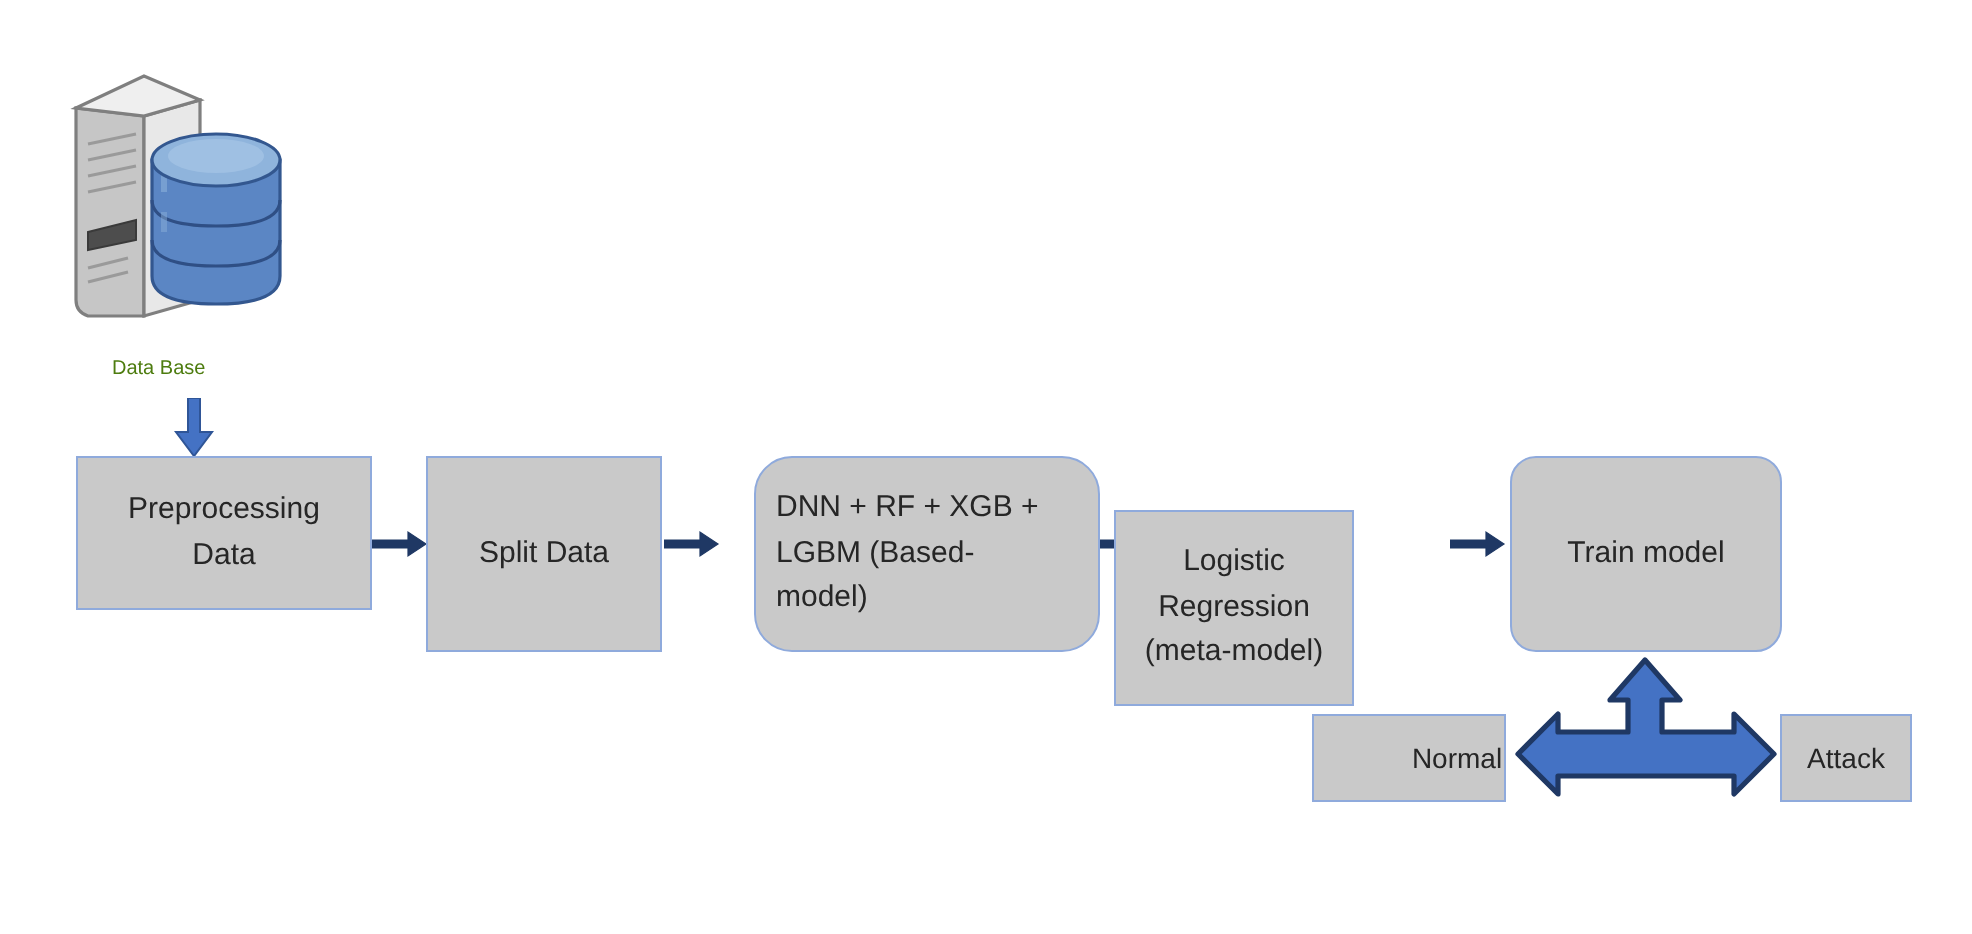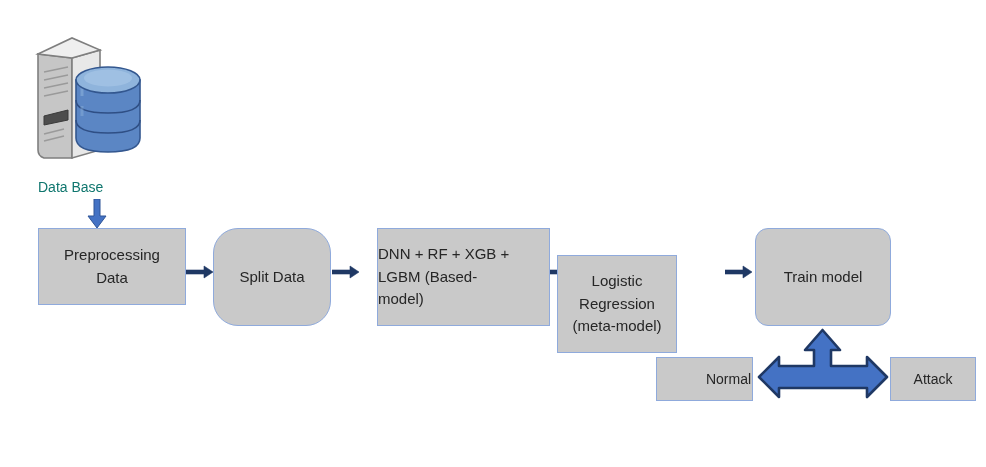--- a/index.html
+++ b/index.html
@@ -30,21 +30,22 @@
     justify-content: center;
     color: #262626;
     font-size: 15px;
     line-height: 1.5;
     text-align: center;
     padding: 4px 8px;
   }
   .proc-box.left-text {
     justify-content: flex-end;
     text-align: left;
-    padding-left: 0;
+    padding-left: 10px;
+    border-radius: 19px;
   }
   .proc-box .txt {
     display: block;
     width: 100%;
     white-space: pre-line;
   }
   .proc-box.left-text .txt {
     text-align: left;
   }
 
@@ -57,23 +58,24 @@
     display: flex;
     align-items: center;
     justify-content: center;
     color: #262626;
     font-size: 14px;
   }
 
   
   .db-label {
     position: absolute;
-    color: #0f766e;
-    font-size: 14px;
+    color: #4d7c0f;
+    font-size: 10px;
     white-space: nowrap;
+    margin-left: 18px;
   }
 
   
   .connector {
     position: absolute;
   }
 
   
   .block-arrow {
     position: absolute;
@@ -143,21 +145,21 @@
     <span class="txt">Preprocessing
 Data</span>
   </div>
 
   <div class="connector" style="left:186px; top:265px; width:28px; height:14px;">
     <svg width="28" height="14" viewBox="0 0 28 14">
       <path d="M0,5 L18,5 L18,1 L27,7 L18,13 L18,9 L0,9 Z" fill="#1f3864" stroke="#1f3864" stroke-width="0.6"></path>
     </svg>
   </div>
 
-  <div class="proc-box" style="left:213px; top:228px; width:118px; height:98px;border-radius:25px;">
+  <div class="proc-box" style="left:213px; top:228px; width:118px; height:98px;">
     <span class="txt">Split Data</span>
   </div>
 
   <div class="connector" style="left:332px; top:265px; width:28px; height:14px;">
     <svg width="28" height="14" viewBox="0 0 28 14">
       <path d="M0,5 L18,5 L18,1 L27,7 L18,13 L18,9 L0,9 Z" fill="#1f3864" stroke="#1f3864" stroke-width="0.6"></path>
     </svg>
   </div>
 
   <div class="proc-box left-text" style="left:377px; top:228px; width:173px; height:98px;">
@@ -195,17 +197,17 @@
   <div class="block-arrow" style="left:757px; top:328px; width:132px; height:78px;">
     <svg width="132" height="78" viewBox="0 0 132 78">
       <path d="M65.5,2
                L83,22 L74,22 L74,38
                L110,38 L110,29 L130,49 L110,69 L110,60
                L22,60 L22,69 L2,49 L22,29 L22,38
                L57,38 L57,22 L48,22 Z" fill="#4472c4" stroke="#1f3864" stroke-width="2.6" stroke-linejoin="round"></path>
     </svg>
   </div>
 
-  <div class="outcome-box" style="left:890px; top:357px; width:86px; height:44px;">
+  <div class="outcome-box" style="left:890px; top:357px; width:66px; height:44px;">
     <span>Attack</span>
   </div>
 
 </div>
 
 </body></html>

